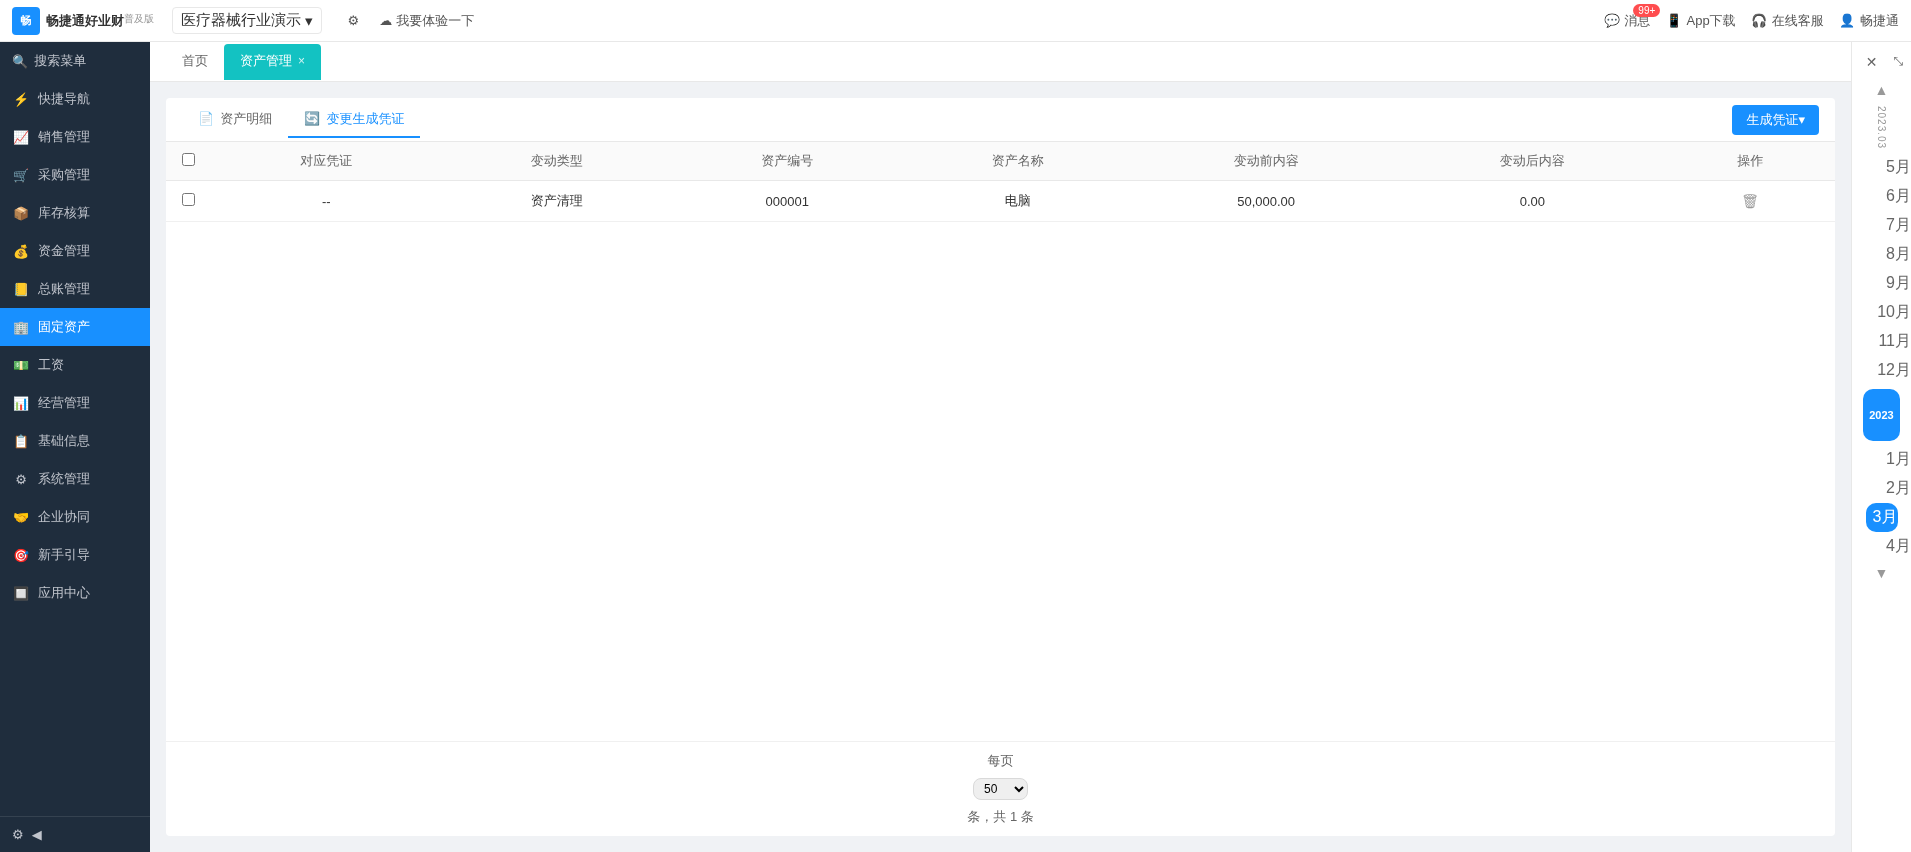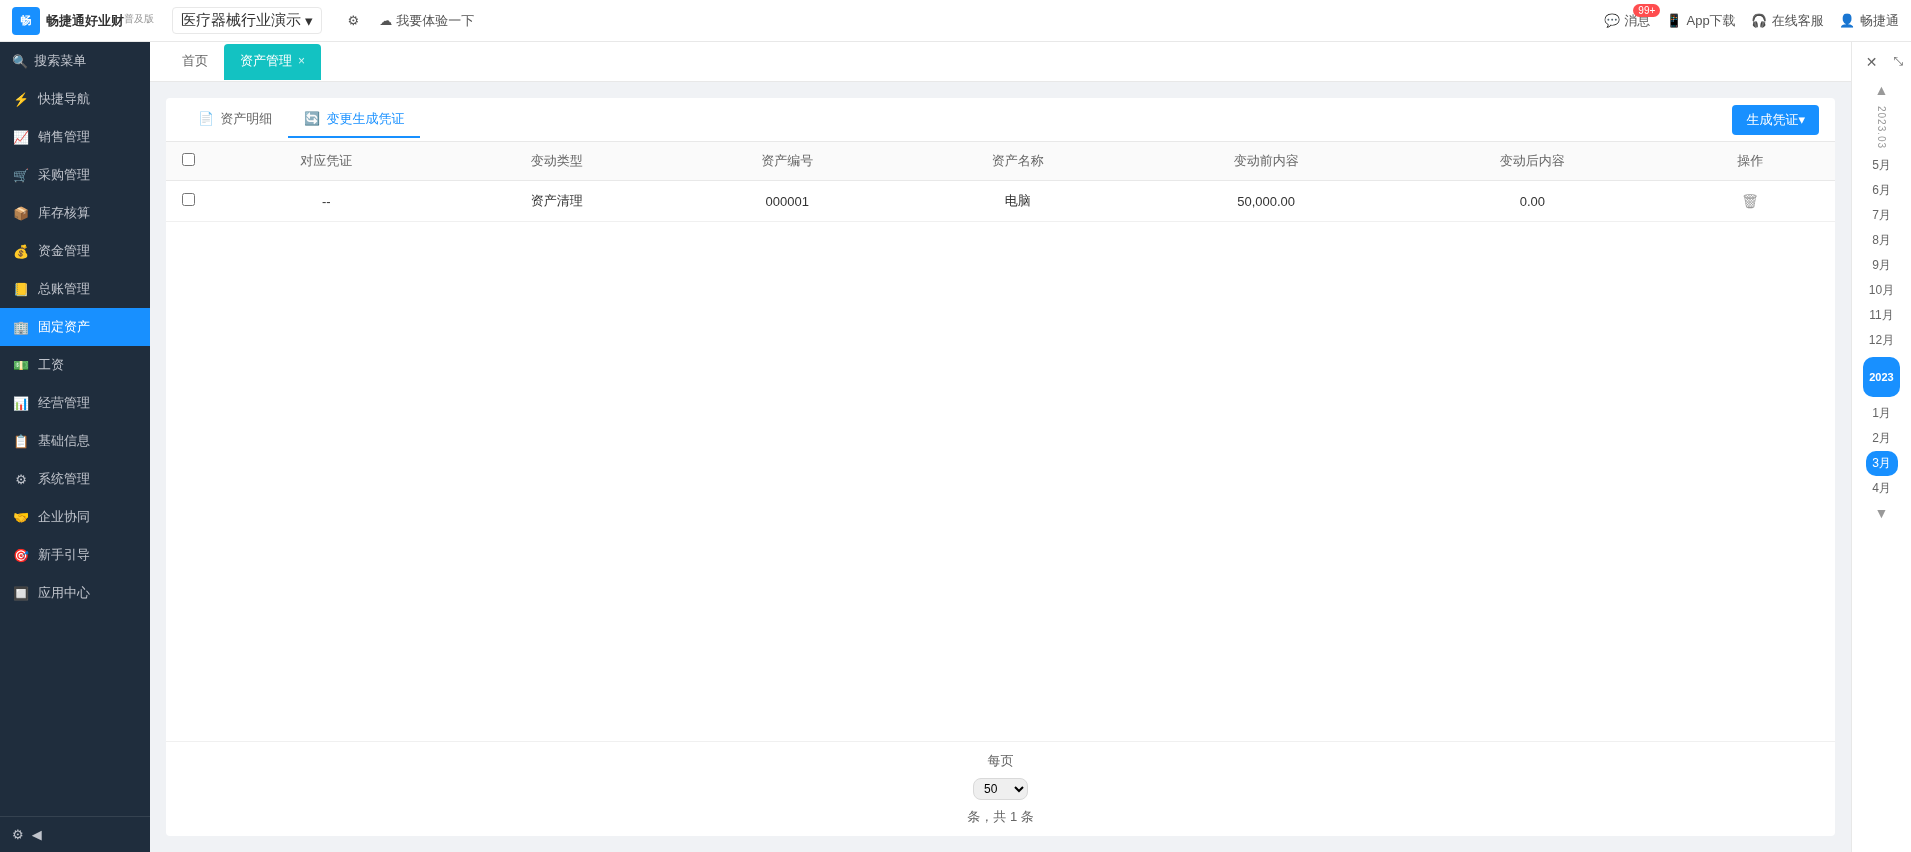--- a/index.html
+++ b/index.html
@@ -192,31 +192,31 @@
     }
     .panel-expand {
       cursor: pointer; font-size: 12px; color: #666;
       padding: 4px;
     }
     .panel-header-btns {
       display: flex; justify-content: flex-end; width: 100%; padding: 0 4px 4px;
       gap: 4px;
     }
     .timeline-item {
-      display: flex; align-items: center; justify-content: center;
+      display: flex; align-items: center; justify-content: flex-end;
       width: 100%; padding: 4px 0; cursor: pointer;
-      font-size: 12px; color: #666;
+      font-size: 16px; color: #666;
     }
     .timeline-item.active-month {
       background: #1890ff; color: white; border-radius: 10px;
       width: 32px; margin: 0 auto;
     }
     .timeline-year-badge {
       background: #1890ff; color: white; border-radius: 10px;
-      padding: 14px 6px; font-size: 11px; font-weight: bold;
+      padding: 20px 6px; font-size: 11px; font-weight: bold;
       margin: 4px 0;
     }
     .timeline-scroll-up, .timeline-scroll-down {
       cursor: pointer; color: #999; font-size: 14px; padding: 4px;
     }
   </style>
 </head>
 <body>
 
 <div class="top-header">

